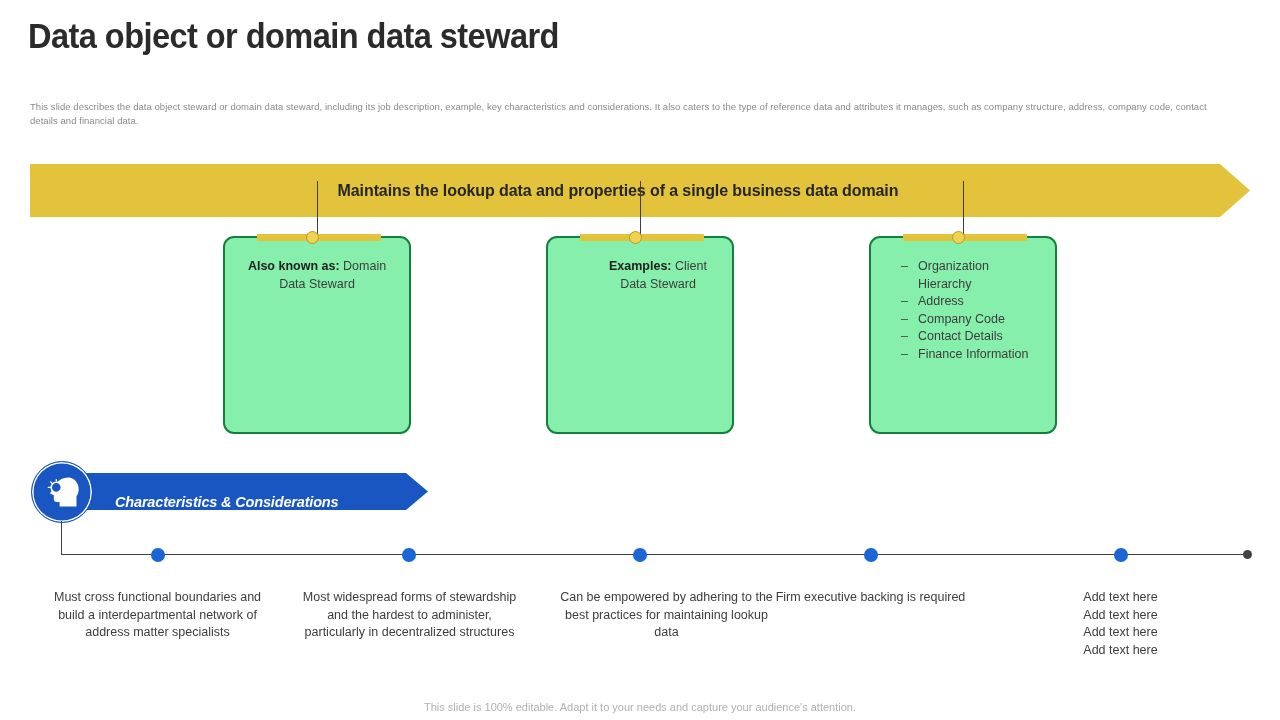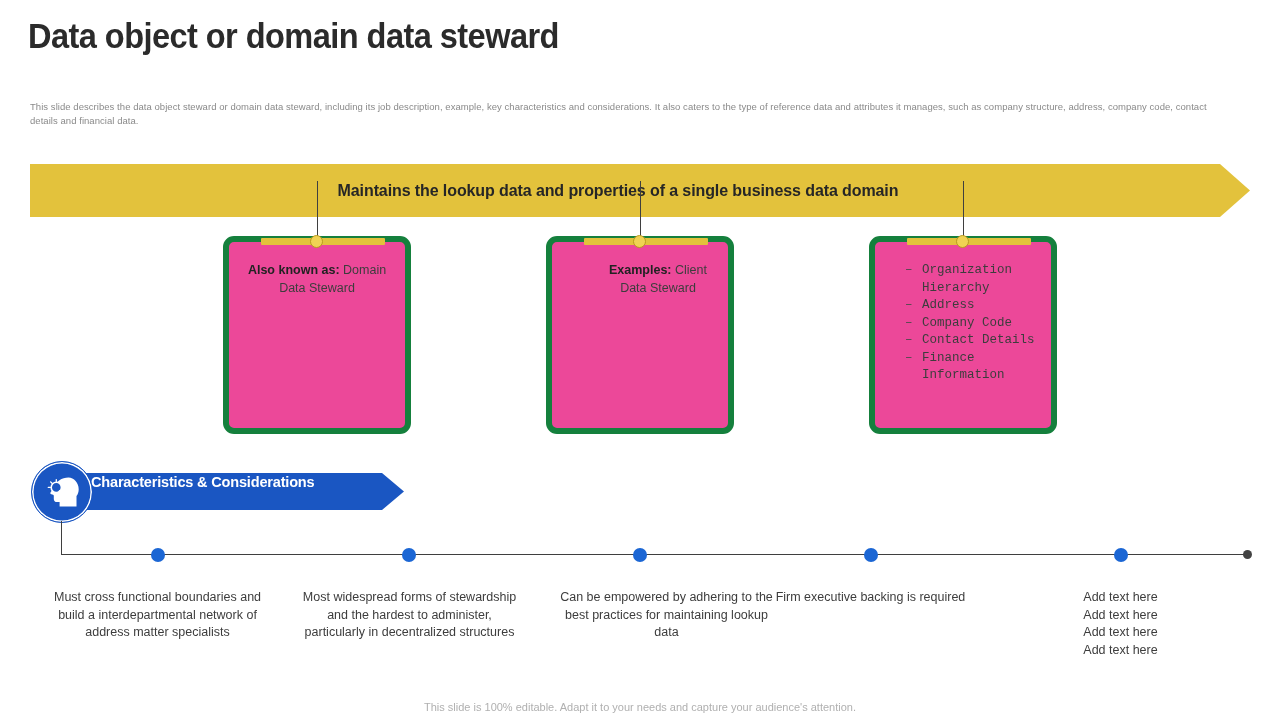--- a/index.html
+++ b/index.html
@@ -70,23 +70,23 @@
     top: 181px;
     height: 56px;
   }
 
   
   .card {
     position: absolute;
     top: 236px;
     width: 188px;
     height: 198px;
-    border: 6px solid #15803d;
+    border: 2px solid #15803d;
     border-radius: 11px;
-    background: #ec4899;
+    background: #86efac;
     box-sizing: border-box;
   }
   .card-bar {
     position: absolute;
     top: -4px;
     left: 32px;
     width: 124px;
     height: 7px;
     background: #e3c23c;
     border-radius: 1px;
@@ -130,41 +130,41 @@
     top: 6px;
     width: 5px;
     height: 5px;
     border: 1px solid #4a4a4a;
     border-radius: 50%;
     box-sizing: border-box;
   }
   .lvl2 {
     position: relative;
     padding-left: 35px;
-    font-family: Liberation Mono, monospace;
   }
   .lvl2::before {
     content: "–";
     position: absolute;
     left: 18px;
     top: 0;
     color: #4a4a4a;
   }
 
   
   #badge-arrow {
     position: absolute;
-    left: 44px;
+    left: 68px;
     top: 473px;
     width: 360px;
     height: 37px;
     background: #1a56c2;
     clip-path: polygon(0 0, calc(100% - 22px) 0, 100% 50%, calc(100% - 22px) 100%, 0 100%);
     display: flex;
-    align-items: flex-start;
+    align-items: flex-end;
+    font-style: italic;
   }
   #badge-text {
     margin-left: 47px;
     font-size: 15px;
     font-weight: bold;
     color: #ffffff;
     letter-spacing: -0.2px;
     transform: scaleX(0.97);
     transform-origin: left center;
   }

